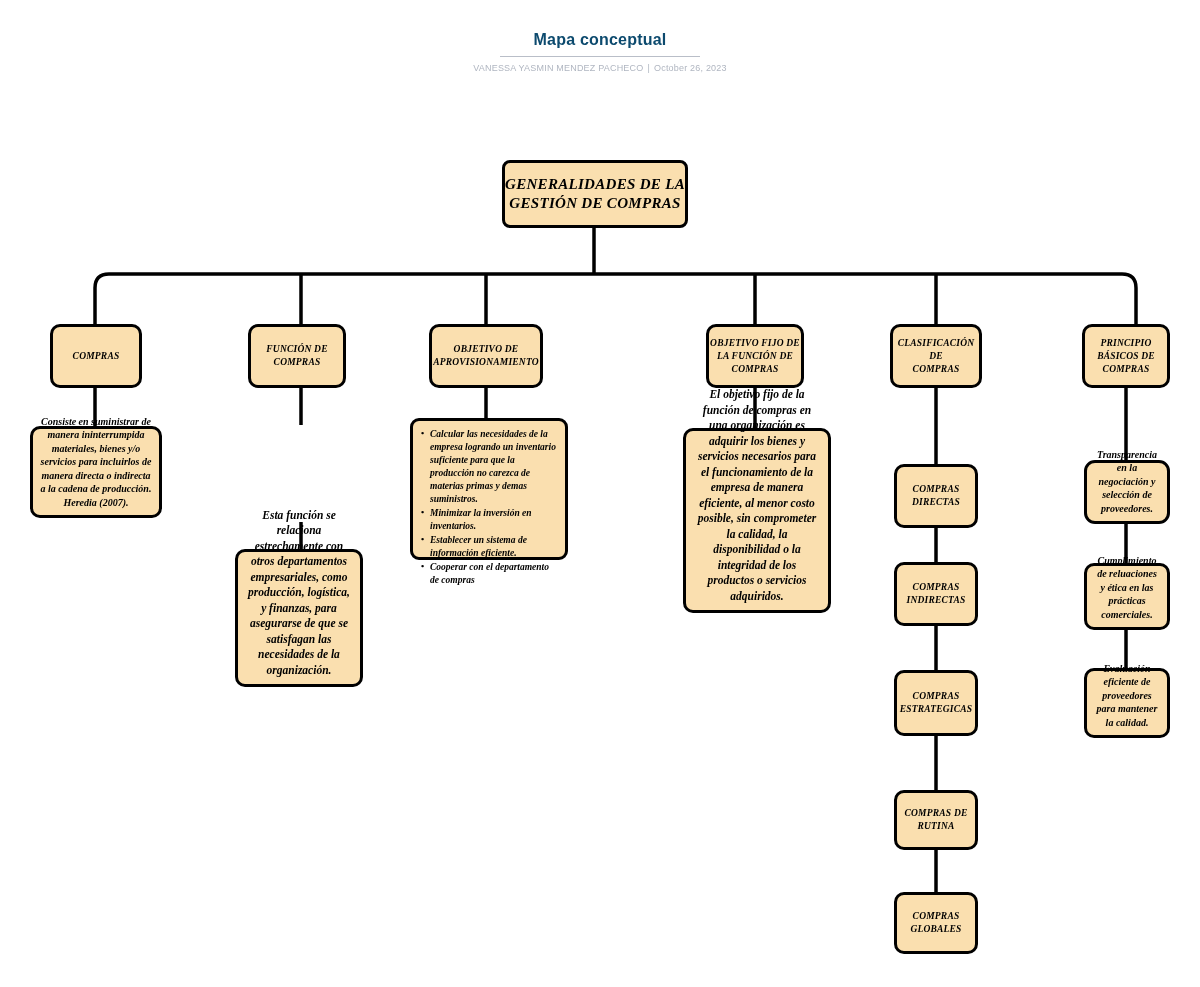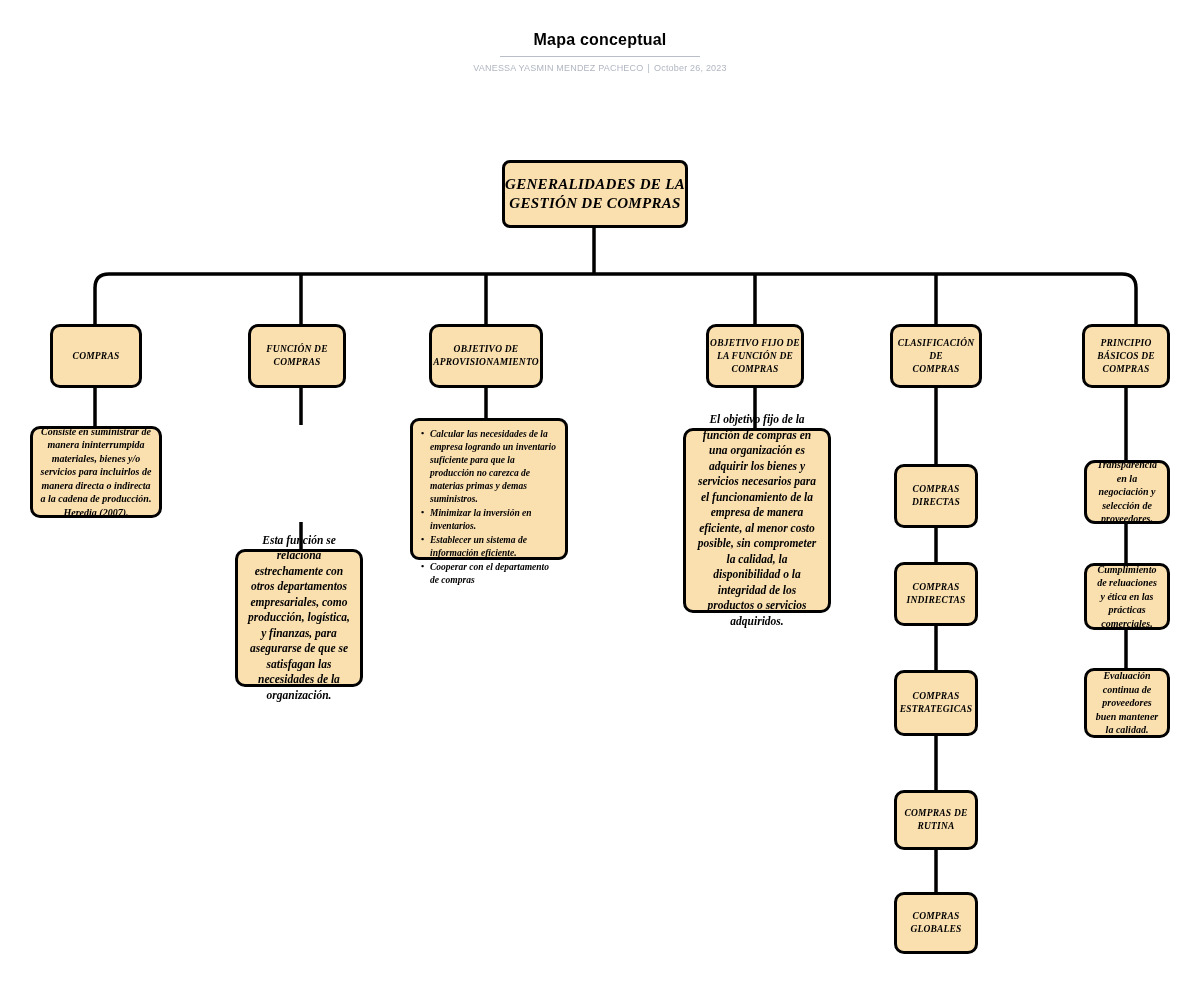--- a/index.html
+++ b/index.html
@@ -21,21 +21,21 @@
     position: absolute;
     left: 0;
     top: 30px;
     width: 1200px;
     text-align: center;
   }
   #doc-title {
     font-family: "Liberation Sans", sans-serif;
     font-size: 16px;
     font-weight: bold;
-    color: #000000;
+    color: #0c4a6e;
     letter-spacing: 0.2px;
     line-height: 20px;
   }
   #doc-rule {
     width: 200px;
     height: 1px;
     background: #b9bec8;
     margin: 6px auto 5px auto;
   }
   #doc-byline {
@@ -94,20 +94,21 @@
     font-size: 9.5px;
     line-height: 13px;
     letter-spacing: 0.2px;
     border-radius: 10px;
   }
   .node.detail {
     font-size: 10px;
     line-height: 13.5px;
     padding: 6px 7px;
     border-radius: 10px;
+    align-items: flex-end;
   }
   .node.detail.big {
     font-size: 11.5px;
     line-height: 15.5px;
   }
   .node.chain {
     font-size: 9.5px;
     line-height: 13px;
     letter-spacing: 0.2px;
     border-radius: 10px;
@@ -267,16 +268,16 @@
 GLOBALES</span>
   </div>
 
   <div class="node detail" style="left:1084px; top:460px; width:86px; height:64px;border-radius:11px;">
     <span class="node-text">Transparencia en la negociación y selección de proveedores.</span>
   </div>
   <div class="node detail" style="left:1084px; top:563px; width:86px; height:67px;">
     <span class="node-text">Cumplimiento de reluaciones y ética en las prácticas comerciales.</span>
   </div>
   <div class="node detail" style="left:1084px; top:668px; width:86px; height:70px;">
-    <span class="node-text">Evaluación continua de proveedores buen mantener la calidad.</span>
+    <span class="node-text">Evaluación eficiente de proveedores para mantener la calidad.</span>
   </div>
 
 </div>
 
 </body></html>

